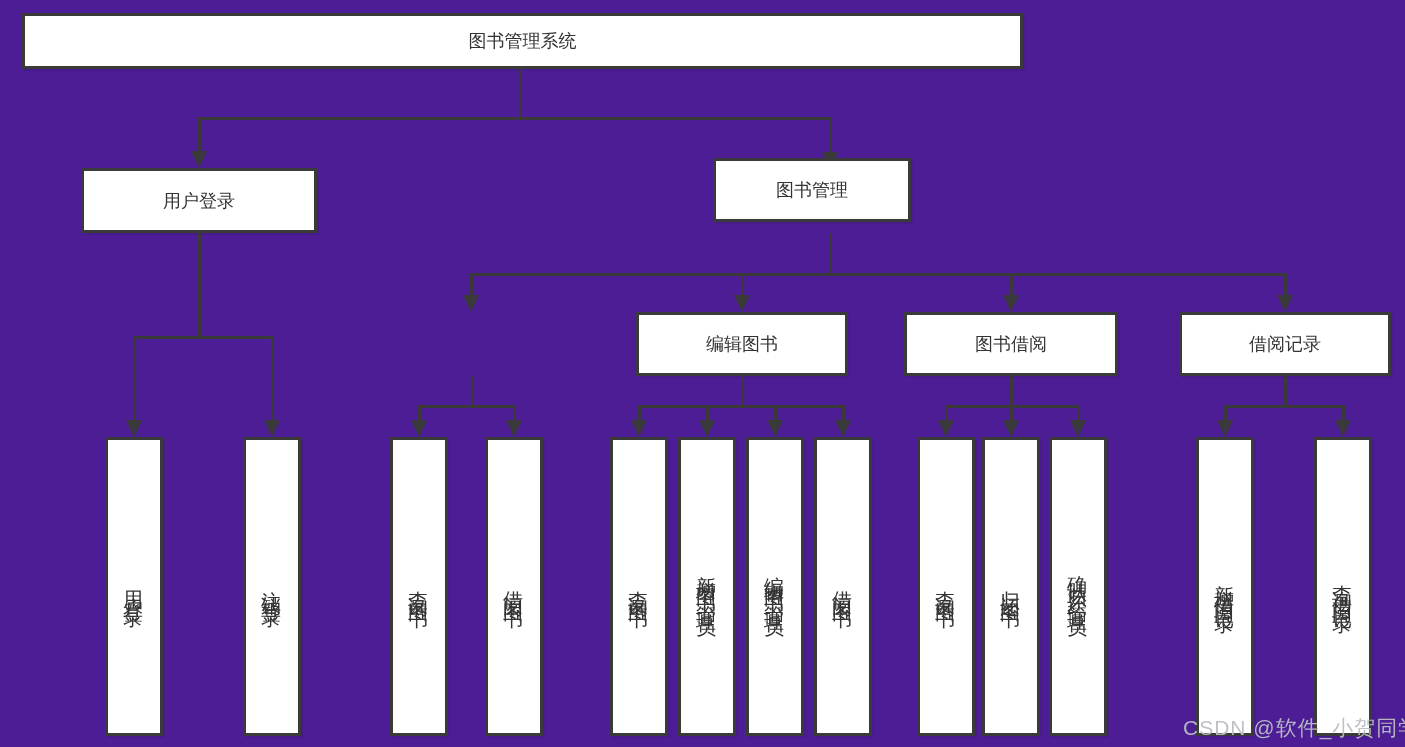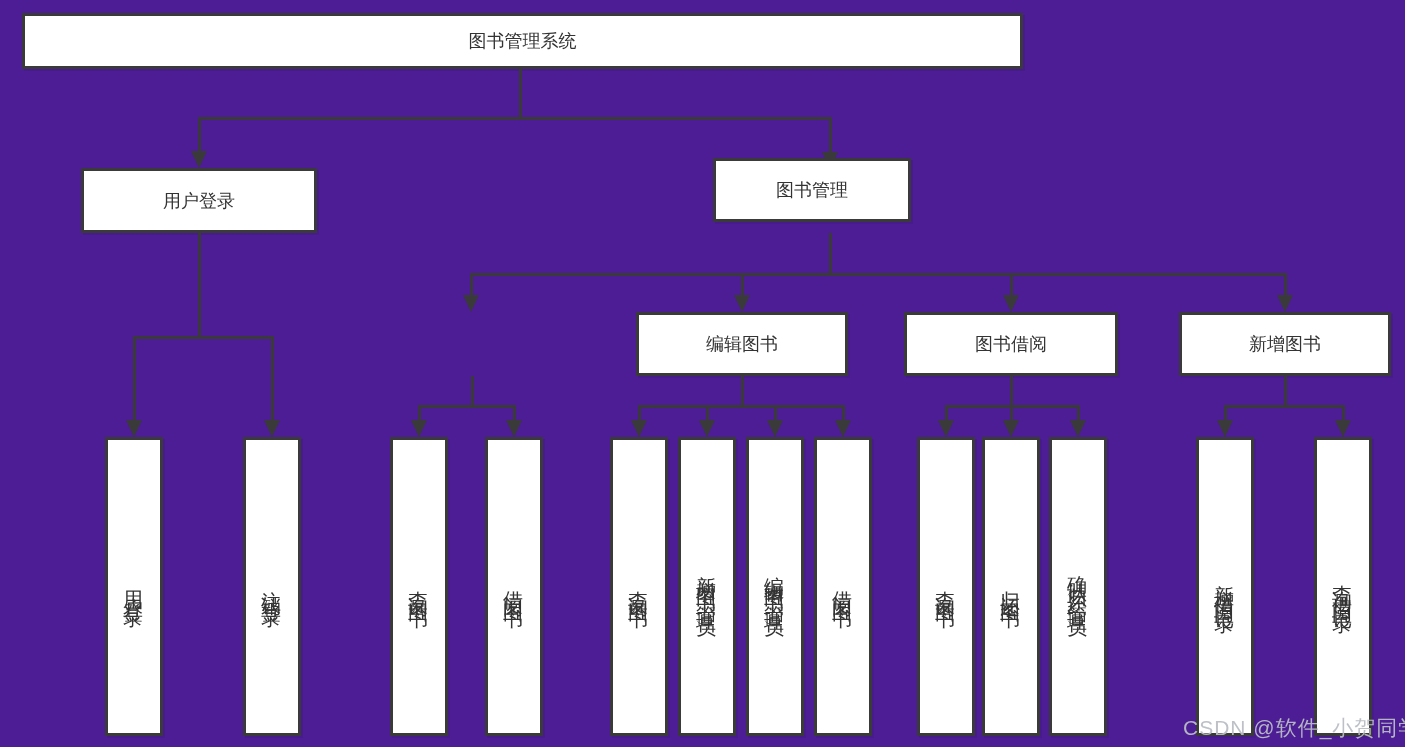--- a/index.html
+++ b/index.html
@@ -88,21 +88,21 @@
   <div class="arrow" style="left:463px;top:295px"></div>
   <div class="vline" style="left:741px;top:273px;height:25px"></div>
   <div class="arrow" style="left:734px;top:295px"></div>
   <div class="vline" style="left:1010px;top:273px;height:25px"></div>
   <div class="arrow" style="left:1003px;top:295px"></div>
   <div class="vline" style="left:1284px;top:273px;height:25px"></div>
   <div class="arrow" style="left:1277px;top:295px"></div>
 
   <div class="box" style="left:636px;top:312px;width:212px;height:64px">编辑图书</div>
   <div class="box" style="left:904px;top:312px;width:214px;height:64px">图书借阅</div>
-  <div class="box" style="left:1179px;top:312px;width:212px;height:64px">新增图书</div>
+  <div class="box" style="left:1179px;top:312px;width:212px;height:64px">借阅记录</div>
 
   <div class="vline" style="left:471px;top:376px;height:32px"></div>
   <div class="hline" style="left:418px;top:405px;width:98px"></div>
   <div class="vline" style="left:418px;top:405px;height:17px"></div>
   <div class="arrow" style="left:411px;top:420px"></div>
   <div class="vline" style="left:513px;top:405px;height:17px"></div>
   <div class="arrow" style="left:506px;top:420px"></div>
 
   <div class="vline" style="left:741px;top:376px;height:32px"></div>
   <div class="hline" style="left:638px;top:405px;width:207px"></div>

